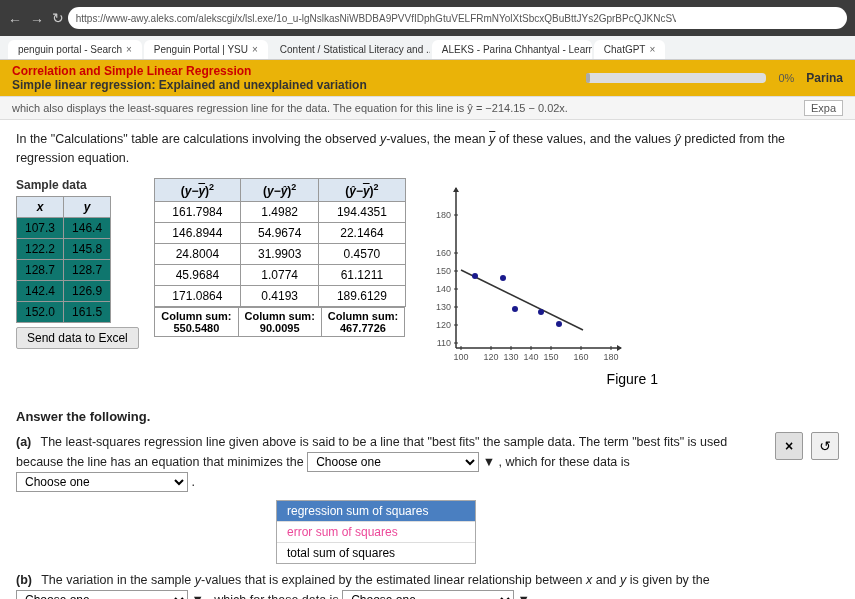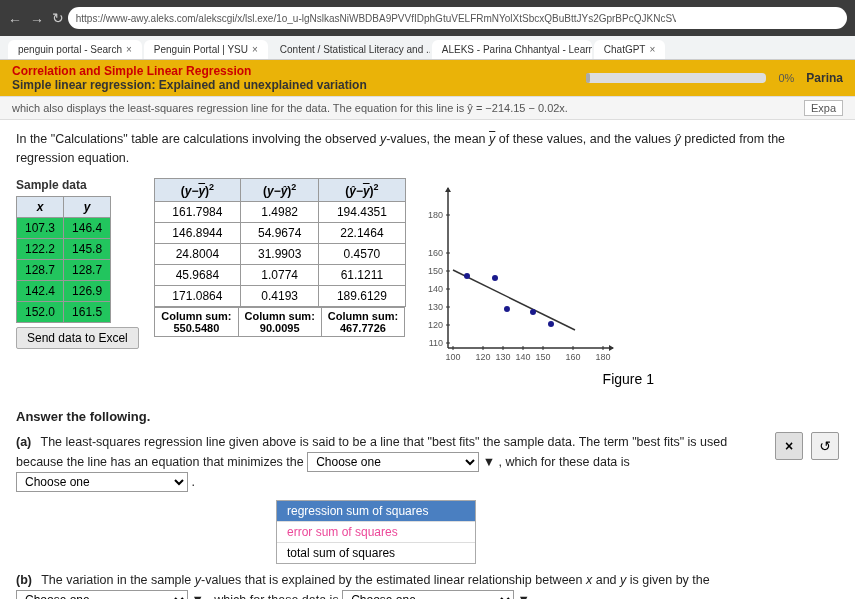--- a/index.html
+++ b/index.html
@@ -24,31 +24,31 @@
     
     .notif-bar { background: #f5f5f5; border-bottom: 1px solid #ddd; padding: 3px 12px; font-size: 11px; color: #555; display: flex; align-items: center; justify-content: space-between; }
     .notif-bar .expand-btn { font-size: 11px; color: #555; cursor: pointer; border: 1px solid #bbb; padding: 1px 6px; background: #fff; }
 
     
     .main-content { padding: 10px 16px; }
     .intro-text { font-size: 12.5px; color: #222; margin-bottom: 10px; line-height: 1.5; }
     .intro-text em { font-style: italic; }
 
     
-    .two-col { display: flex; gap: 12px; }
+    .two-col { display: flex; gap: 20px; }
 
     
     .tables-section { flex: 0 0 auto; }
     .section-label { font-size: 12px; font-weight: bold; color: #333; margin-bottom: 4px; }
 
     
     table.sample-data { border-collapse: collapse; font-size: 12px; }
     table.sample-data th, table.sample-data td { border: 1px solid #999; padding: 3px 8px; text-align: center; }
     table.sample-data th { background: #dce6f1; font-weight: bold; }
-    table.sample-data td { background: #22c55e; }
+    table.sample-data td { background: #0f766e; }
 
     
     table.calc-data { border-collapse: collapse; font-size: 12px; margin-left: -1px; }
     table.calc-data th, table.calc-data td { border: 1px solid #999; padding: 3px 10px; text-align: center; }
     table.calc-data th { background: #dce6f1; font-weight: bold; }
     table.calc-data td { background: #fff; }
 
     .send-btn { margin-top: 4px; background: #e8e8e8; border: 1px solid #aaa; padding: 3px 10px; font-size: 12px; cursor: pointer; border-radius: 2px; }
 
     

